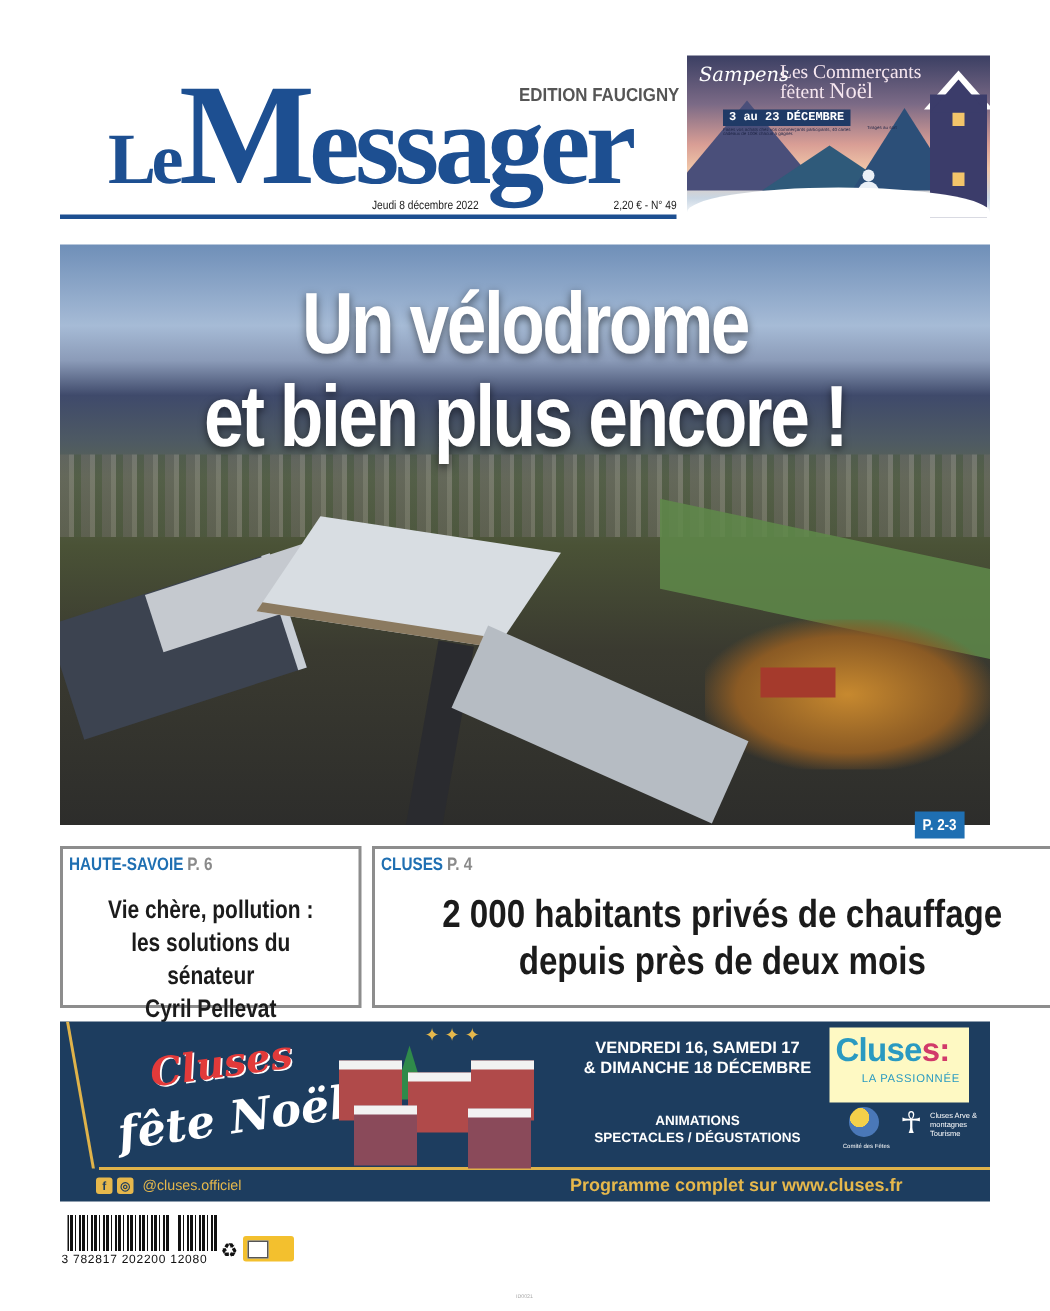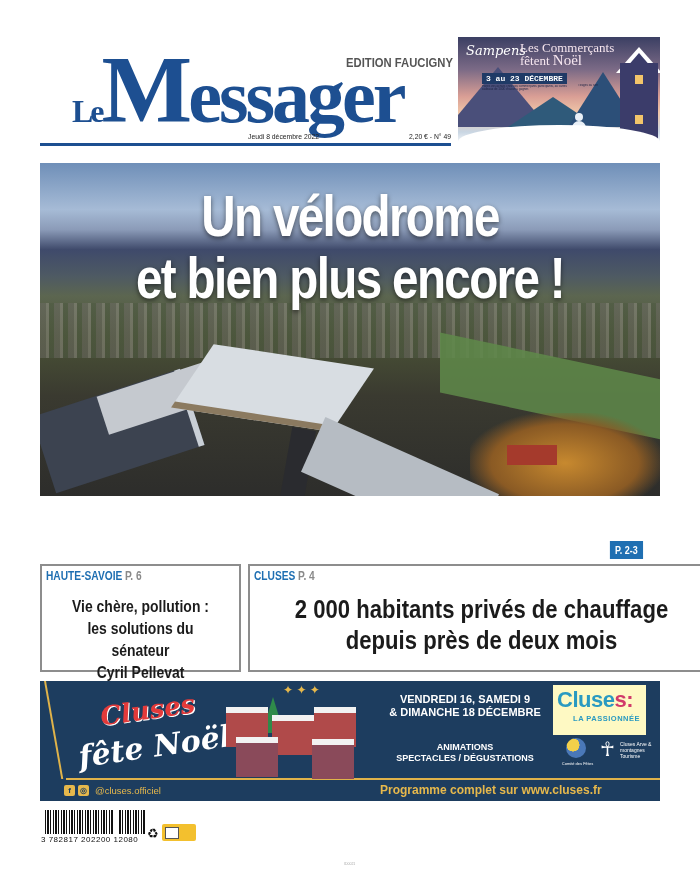--- a/index.html
+++ b/index.html
@@ -8,21 +8,21 @@
     font-family: "Liberation Sans", sans-serif;
   }
   .abs { position: absolute; }
 
   
   .logo {
     left: 72px; top: 42px; color: #1d4f91;
     font-family: "Liberation Serif", serif; font-weight: bold; line-height: 1;
     white-space: nowrap;
   }
-  .logo .le { font-size: 32px; letter-spacing: -3px; vertical-align: baseline; }
+  .logo .le { font-size: 48px; letter-spacing: -3px; vertical-align: baseline; }
   .logo .big-m { font-size: 96px; letter-spacing: -4px; }
   .logo .rest { font-size: 76px; letter-spacing: -3px; }
   .edition {
     left: 346px; top: 56px; font-size: 12.5px; font-weight: bold; color: #555;
     letter-spacing: 0px; transform: scaleX(0.9); transform-origin: left;
   }
   .dateline {
     left: 248px; top: 132px; font-size: 8px; color: #222; transform: scaleX(0.85); transform-origin: left;
   }
   .priceline {
@@ -47,21 +47,21 @@
   .house { left: 162px; top: 26px; width: 38px; height: 82px; background: #3b3c6a; }
   .house-roof { left: 158px; top: 10px; width: 0; height: 0; border-left: 23px solid transparent; border-right: 23px solid transparent; border-bottom: 26px solid #ffffff; }
   .house-roof-in { left: 162px; top: 16px; width: 0; height: 0; border-left: 19px solid transparent; border-right: 19px solid transparent; border-bottom: 22px solid #3b3c6a; }
   .window { width: 8px; height: 9px; background: #f3c56a; }
   .snow { left: 0; bottom: 0; width: 202px; height: 20px; background: #fff; border-radius: 60% 60% 0 0 / 100% 100% 0 0; }
   .snowman-b { left: 114px; top: 84px; width: 14px; height: 14px; border-radius: 50%; background: #eaf0f7; }
   .snowman-h { left: 117px; top: 76px; width: 8px; height: 8px; border-radius: 50%; background: #eaf0f7; }
 
   
   .hero {
-    left: 40px; top: 163px; width: 620px; height: 333px; overflow: hidden;
+    left: 40px; top: 163px; width: 620px; height: 387px; overflow: hidden;
     background:
       linear-gradient(180deg, #6f8fb8 0%, #a6bbd6 14%, #8b9bb8 20%, #3f4a6b 26%, #4e5a63 34%, #5c6650 40%, #4a5236 52%, #3a3a30 70%, #2d2d2b 100%);
   }
   .hero .field-green { left: 400px; top: 195px; width: 240px; height: 60px; background: #5f8a4a; transform: skewY(12deg); opacity: 0.85; }
   .hero .autumn { left: 430px; top: 250px; width: 190px; height: 100px; background: radial-gradient(ellipse at center, #c7892f 0%, #8a5a24 55%, transparent 75%); }
   .hero .velodrome { left: 145px; top: 193px; width: 175px; height: 58px; background: #d8dde2; transform: skewX(-28deg) rotate(8deg); border-bottom: 6px solid #8b7a60; }
   .hero .hall { left: 0; top: 228px; width: 150px; height: 80px; background: #3c4350; transform: rotate(-18deg); border-right: 6px solid #c9cfd6; }
   .hero .hall2 { left: 60px; top: 215px; width: 115px; height: 40px; background: #c5c9cf; transform: rotate(-18deg); }
   .hero .complex { left: 265px; top: 290px; width: 190px; height: 60px; background: #b6bcc3; transform: rotate(24deg); }
   .hero .road { left: 240px; top: 265px; width: 24px; height: 140px; background: #2a2b2f; transform: rotate(10deg); }
@@ -97,21 +97,21 @@
   .cluses-ad .script1 { left: 60px; top: 14px; color: #e23a3a; font-family: "DejaVu Serif", serif; font-style: italic; font-weight: bold; font-size: 26px; transform: rotate(-8deg); text-shadow: 1px 1px 0 #fff; }
   .cluses-ad .script2 { left: 38px; top: 46px; color: #fff; font-family: "DejaVu Serif", serif; font-style: italic; font-weight: bold; font-size: 30px; transform: rotate(-8deg); }
   .chalet { width: 42px; height: 34px; background: #b04a4a; border-top: 6px solid #f2f2f2; }
   .tree { width: 0; height: 0; border-left: 11px solid transparent; border-right: 11px solid transparent; border-bottom: 36px solid #2f8a4a; }
   .cluses-ad .event-date { left: 330px; top: 12px; width: 190px; text-align: center; color: #fff; font-weight: bold; font-size: 11px; line-height: 13px; }
   .cluses-ad .place { left: 330px; top: 41px; width: 190px; text-align: center; color: #e6b84c; font-family: "DejaVu Serif", serif; font-style: italic; font-weight: bold; font-size: 12px; }
   .cluses-ad .activities { left: 330px; top: 61px; width: 190px; text-align: center; color: #fff; font-weight: bold; font-size: 9px; line-height: 11px; }
   .cluses-ad .logo-box { left: 513px; top: 4px; width: 93px; height: 50px; background: #fef9c3; }
   .cluses-ad .logo-box .name { position: absolute; left: 4px; top: 2px; font-weight: bold; font-size: 22px; color: #2a9ac1; letter-spacing: -0.5px; }
   .cluses-ad .logo-box .name .e { color: #d13a6a; }
-  .cluses-ad .logo-box .tag { position: absolute; right: 6px; top: 29px; font-size: 7.5px; font-weight: bold; color: #2a9ac1; letter-spacing: 0.5px; }
+  .cluses-ad .logo-box .tag { position: absolute; right: 6px; top: 29px; font-size: 7.5px; font-weight: normal; color: #2a9ac1; letter-spacing: 0.5px; }
   .cluses-ad .fetes-logo { left: 526px; top: 57px; width: 20px; height: 20px; border-radius: 50%; background: radial-gradient(circle at 35% 35%, #f3d04a 0 35%, #4a78b8 36% 100%); }
   .cluses-ad .fetes-lbl { left: 510px; top: 80px; width: 55px; text-align: center; color: #fff; font-size: 4px; }
   .cluses-ad .tour-logo { left: 560px; top: 58px; color: #fff; font-size: 20px; line-height: 20px; }
   .cluses-ad .tour-lbl { left: 580px; top: 60px; color: #fff; font-size: 5px; line-height: 6px; width: 40px; }
   .cluses-ad .social { left: 24px; top: 104px; display: flex; gap: 3px; align-items: center; }
   .cluses-ad .soc-icon { width: 11px; height: 11px; background: #e6b84c; color: #1d3d5f; font-size: 8px; font-weight: bold; text-align: center; line-height: 11px; border-radius: 2px; }
   .cluses-ad .handle { color: #e6b84c; font-size: 9.5px; margin-left: 3px; }
   .cluses-ad .programme { left: 340px; top: 102px; color: #e6b84c; font-weight: bold; font-size: 12px; white-space: nowrap; }
 
   
@@ -205,21 +205,21 @@
 
   <div class="abs tree" style="left:222px;top:16px;"></div>
   <div class="abs chalet" style="left:186px;top:26px;"></div>
   <div class="abs chalet" style="left:232px;top:34px;width:50px;"></div>
   <div class="abs chalet" style="left:274px;top:26px;"></div>
   <div class="abs chalet" style="left:196px;top:56px;background:#8a4a5a;"></div>
   <div class="abs chalet" style="left:272px;top:58px;background:#8a4a5a;"></div>
   <div class="abs" style="left:243px;top:2px;color:#e6b84c;font-size:12px;">✦ ✦ ✦</div>
 
   <div class="abs event-date">
-    <div>VENDREDI 16, SAMEDI 9</div>
+    <div>VENDREDI 16, SAMEDI 17</div>
     <div>&amp; DIMANCHE 18 DÉCEMBRE</div>
   </div>
   <div class="abs activities">
     <div>ANIMATIONS</div>
     <div>SPECTACLES / DÉGUSTATIONS</div>
   </div>
 
   <div class="abs logo-box">
     <span class="name"><span>Cluse</span><span class="e">s:</span></span>
     <span class="tag">LA PASSIONNÉE</span>

